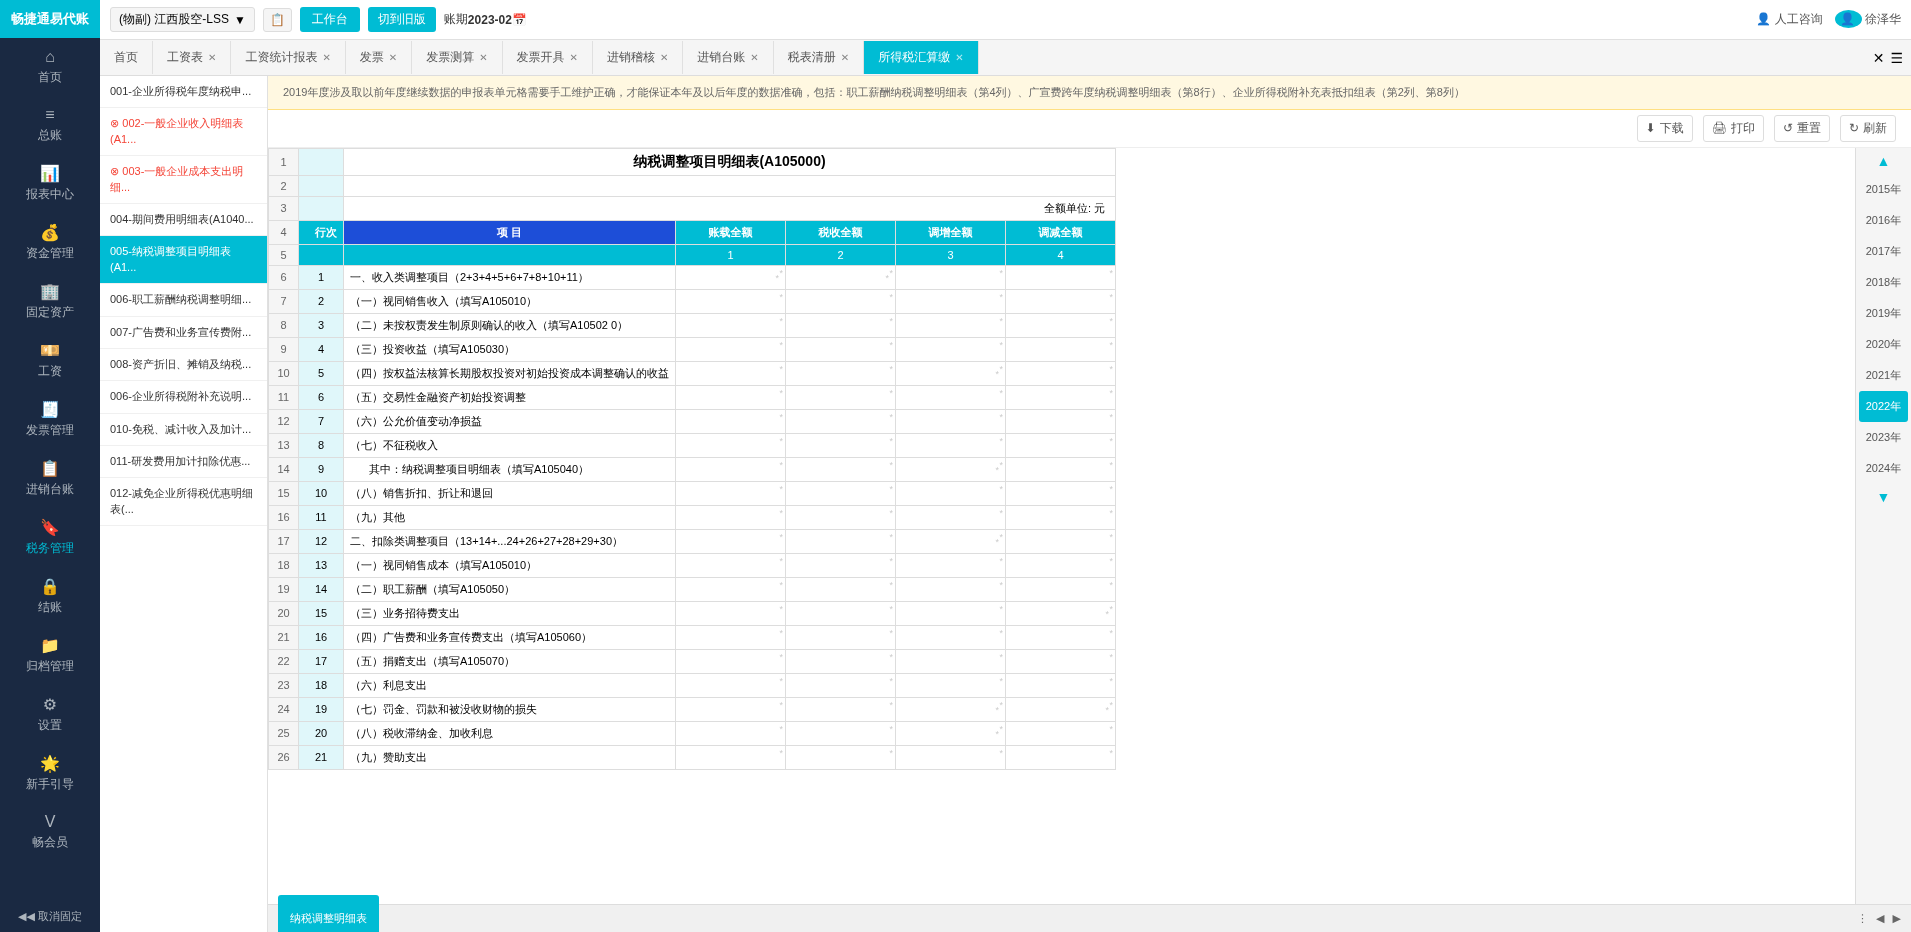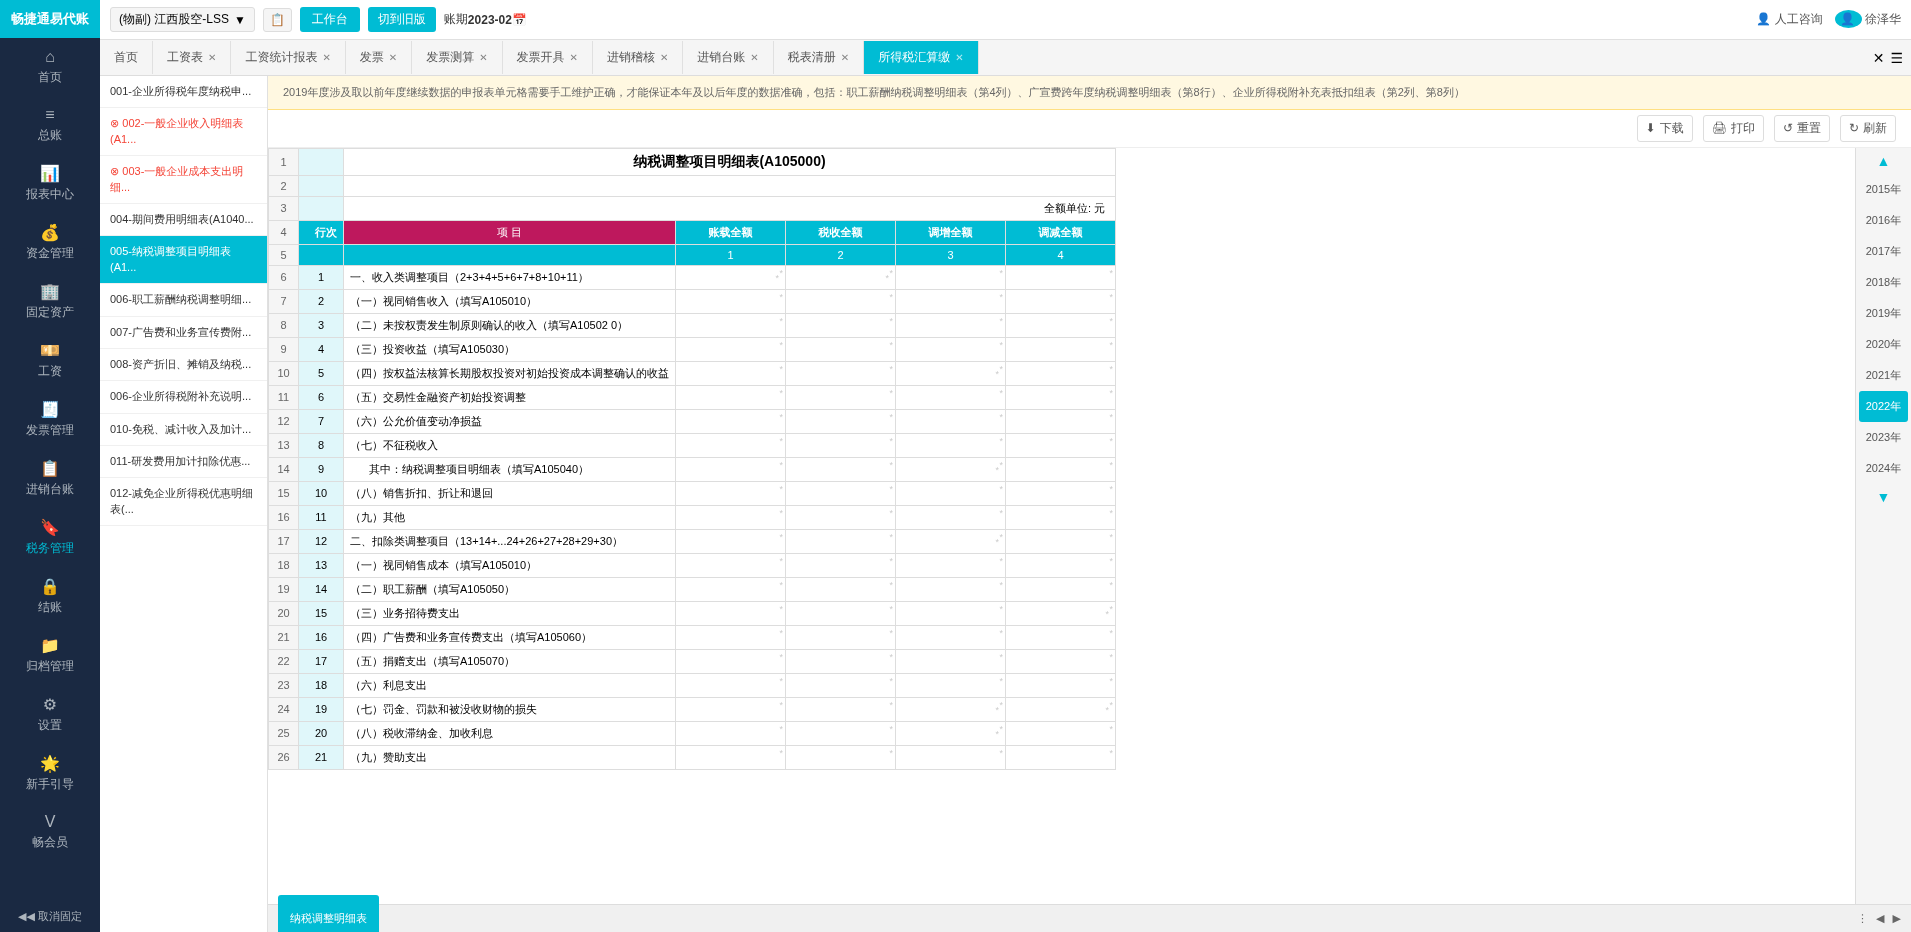--- a/index.html
+++ b/index.html
@@ -285,21 +285,21 @@
 
               <tr>
                 <td class="row-num">3</td>
                 <td class="col-a"></td>
                 <td colspan="5" style="text-align:right; font-size:11px; padding-right:10px;">全额单位: 元</td>
               </tr>
 
               <tr>
                 <td class="row-num">4</td>
                 <td style="background:#00bcd4; color:white; text-align:center; font-weight:bold;padding-left:16px;">行次</td>
-                <td style="background:#be185d; color:white; text-align:center; font-weight:normal; width:300px;">项 目</td>
+                <td style="background:#1d4ed8; color:white; text-align:center; font-weight:bold; width:300px;">项 目</td>
                 <td style="background:#00bcd4; color:white; text-align:center; font-weight:bold; width:110px;">账载全额</td>
                 <td style="background:#00bcd4; color:white; text-align:center; font-weight:bold; width:110px;">税收全额</td>
                 <td style="background:#00bcd4; color:white; text-align:center; font-weight:bold; width:110px;">调增全额</td>
                 <td style="background:#00bcd4; color:white; text-align:center; font-weight:bold; width:110px;">调减全额</td>
               </tr>
 
               <tr>
                 <td class="row-num">5</td>
                 <td style="background:#00bcd4; color:white; text-align:center;"></td>
                 <td style="background:#00bcd4; color:white; text-align:center;"></td>

